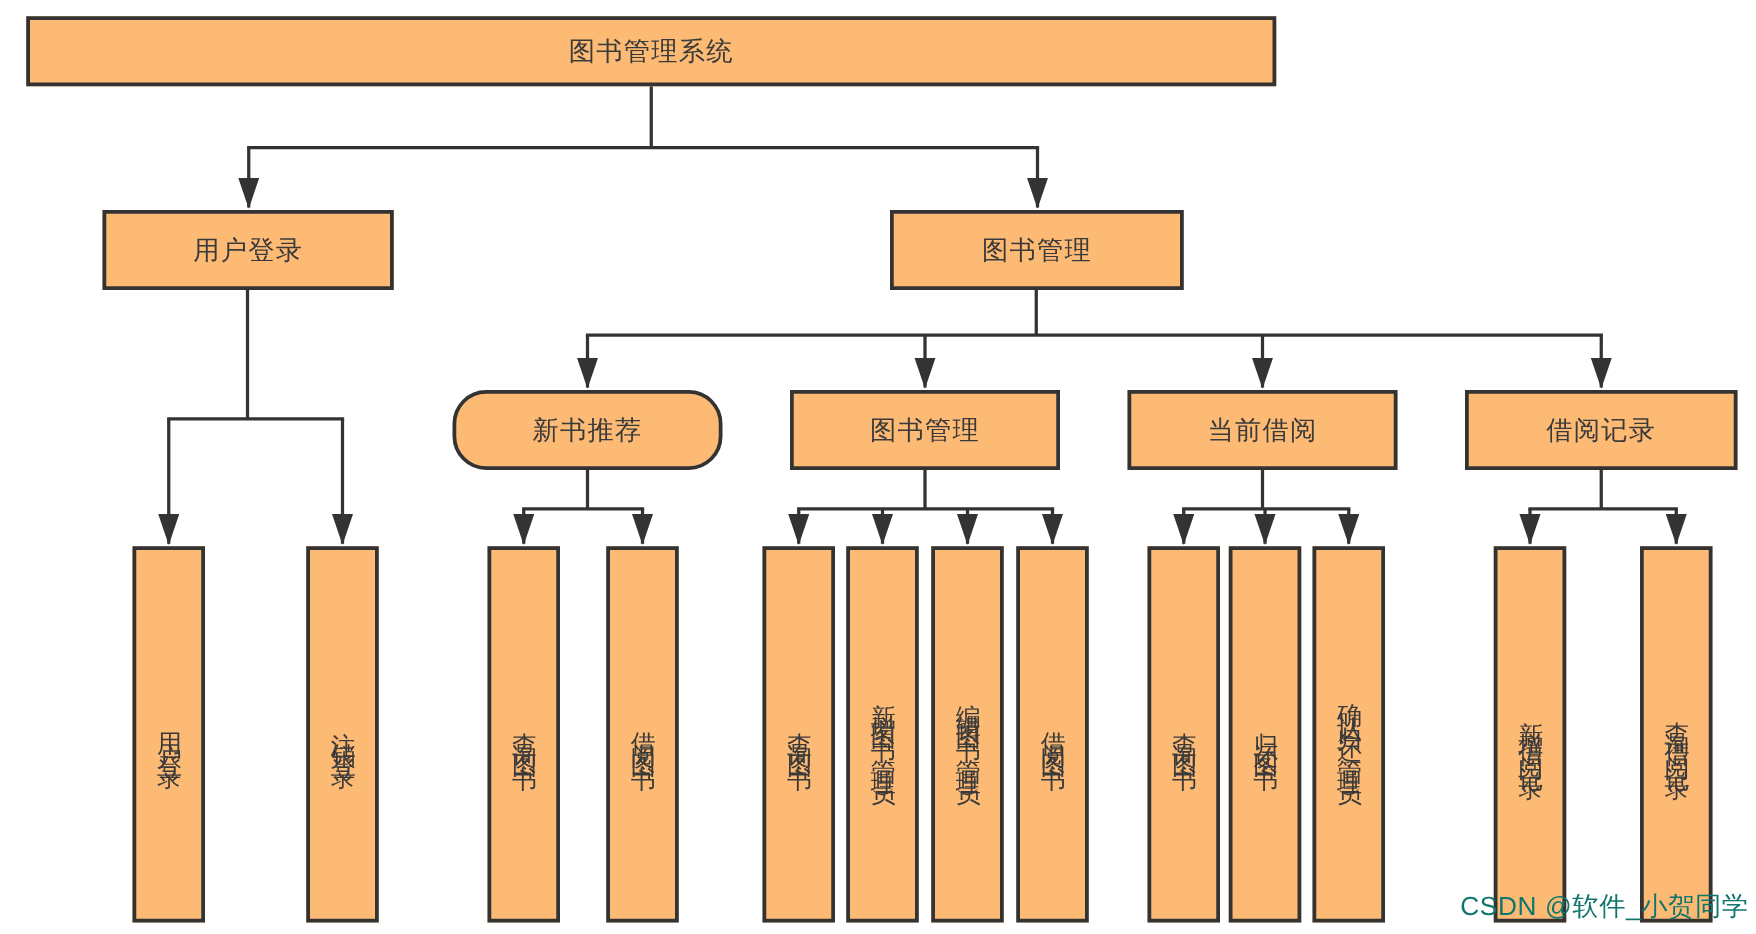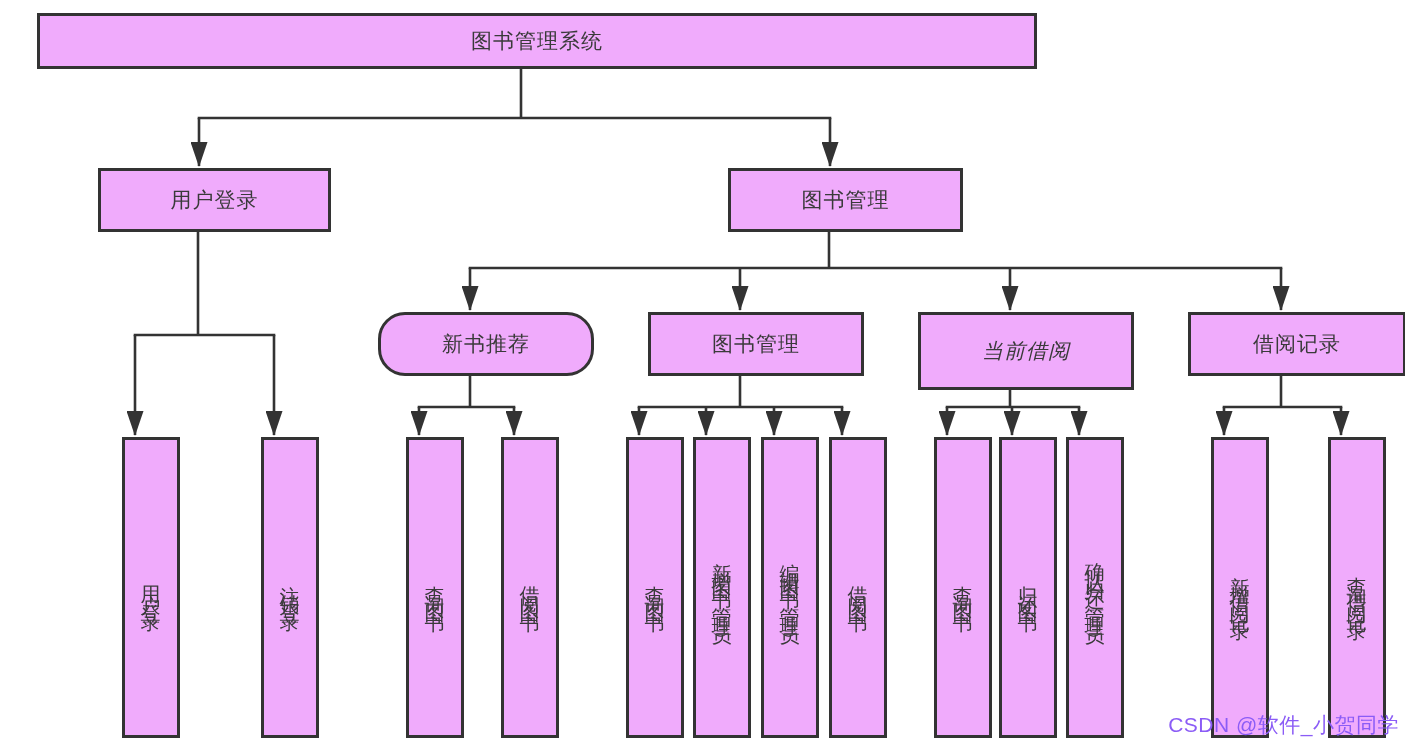--- a/index.html
+++ b/index.html
@@ -3,32 +3,32 @@
 <meta charset="utf-8">
 <style>
   html,body { margin:0; padding:0; background:#ffffff; }
   .canvas {
     position:relative; width:1405px; height:747px; background:#ffffff;
     font-family:"Liberation Sans", sans-serif; color:#3a3a3a; overflow:hidden;
   }
   .connectors { position:absolute; left:0; top:0; }
   .connectors line { stroke:#333333; stroke-width:2.6; }
   .node {
-    position:absolute; box-sizing:border-box; background:#f0abfc;
+    position:absolute; box-sizing:border-box; background:#fdba74;
     border:3px solid #333333; display:flex; align-items:center; justify-content:center;
-    font-size:21px; letter-spacing:1px; white-space:nowrap;margin-left:16px;
+    font-size:21px; letter-spacing:1px; white-space:nowrap;
   }
   .leaf { font-size:20px; letter-spacing:0; white-space:normal; }
   .vtext {
     writing-mode:vertical-rl; text-orientation:mixed;
     letter-spacing:9px; line-height:1.1;
   }
   .watermark {
     position:absolute; right:6px; top:711px; font-size:21px;
-    color:#8b5cf6; letter-spacing:0.5px; white-space:nowrap;
+    color:#0f766e; letter-spacing:0.5px; white-space:nowrap;
   }
 </style>
 </head>
 <body>
 
 <div class="canvas">
 
   <svg class="connectors" width="1405" height="747" viewBox="0 0 1405 747">
     <defs>
       <marker id="arw" markerUnits="userSpaceOnUse" viewBox="0 0 25 17" markerWidth="25" markerHeight="17" refX="24" refY="8.5" orient="auto">
@@ -91,21 +91,21 @@
     </g>
   </svg>
 
   <div class="node" style="left:21px; top:13px; width:1000px; height:56px;">图书管理系统</div>
 
   <div class="node" style="left:82px; top:168px; width:233px; height:64px;">用户登录</div>
   <div class="node" style="left:712px; top:168px; width:235px; height:64px;">图书管理</div>
 
   <div class="node" style="left:362px; top:312px; width:216px; height:64px;border-radius:27px;">新书推荐</div>
   <div class="node" style="left:632px; top:312px; width:216px; height:64px;">图书管理</div>
-  <div class="node" style="left:902px; top:312px; width:216px; height:78px;font-style:italic;">当前借阅</div>
+  <div class="node" style="left:902px; top:312px; width:216px; height:64px;">当前借阅</div>
   <div class="node" style="left:1172px; top:312px; width:218px; height:64px;">借阅记录</div>
 
   <div class="node leaf" style="left:106px; top:437px; width:58px; height:301px;">
     <span class="vtext">用户登录</span>
   </div>
   <div class="node leaf" style="left:245px; top:437px; width:58px; height:301px;">
     <span class="vtext">注销登录</span>
   </div>
 
   <div class="node leaf" style="left:390px; top:437px; width:58px; height:301px;">

